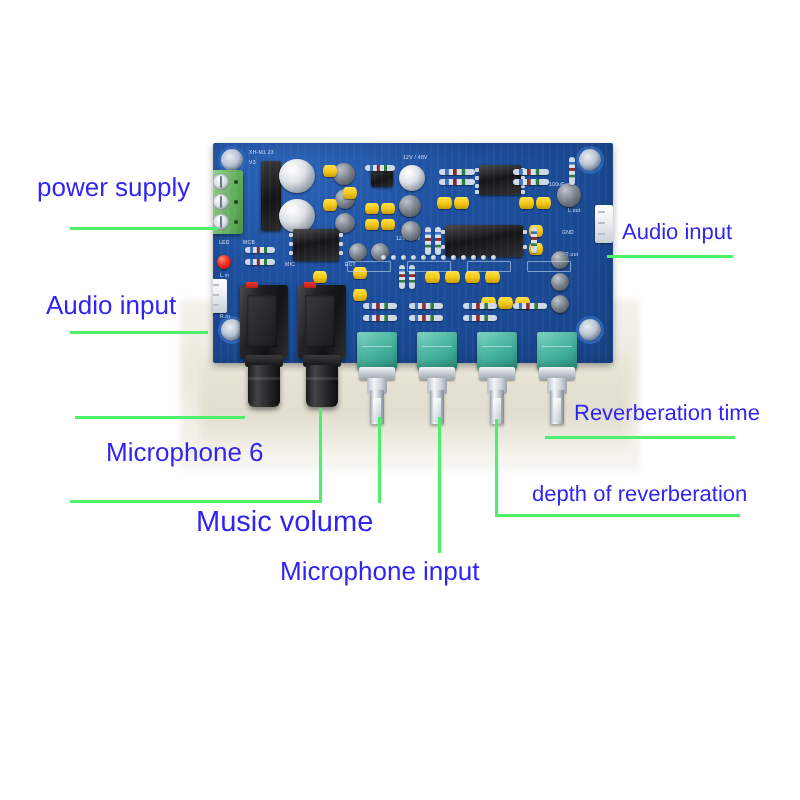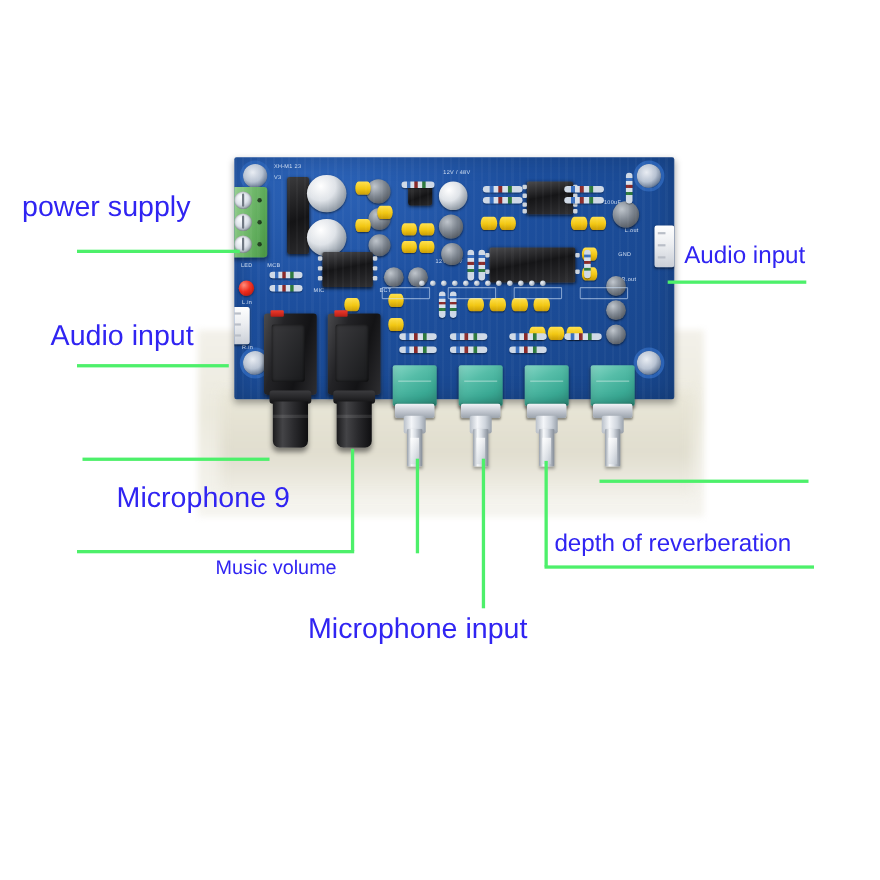--- a/index.html
+++ b/index.html
@@ -407,40 +407,41 @@
     <div class="pot" style="left:537px;top:332px;">
       <div class="can"></div>
       <div class="base"></div>
       <div class="shaftbase"></div>
       <div class="shaft"></div>
       <div class="flat"></div>
     </div>
 
   </div>
 
-  <div class="lbl" style="left:20px;top:172px;font-size:26px;">power supply</div>
+  <div class="lbl" style="left:37px;top:172px;font-size:26px;">power supply</div>
   <div class="leader h" style="left:70px;top:227px;width:148px;"></div>
 
   <div class="lbl" style="left:46px;top:290px;font-size:26px;">Audio input</div>
   <div class="leader h" style="left:70px;top:331px;width:138px;"></div>
 
   <div class="leader h" style="left:75px;top:416px;width:170px;"></div>
 
-  <div class="lbl" style="left:106px;top:437px;font-size:26px;">Microphone 9</div>
+  <div class="lbl" style="left:106px;top:437px;font-size:26px;">Microphone 6</div>
   <div class="leader h" style="left:70px;top:500px;width:252px;"></div>
   <div class="leader v" style="left:319px;top:408px;height:93px;"></div>
 
-  <div class="lbl" style="left:196px;top:506px;font-size:18px;">Music volume</div>
+  <div class="lbl" style="left:196px;top:506px;font-size:29px;">Music volume</div>
   <div class="leader v" style="left:378px;top:417px;height:86px;"></div>
 
   <div class="lbl" style="left:280px;top:556px;font-size:26px;">Microphone input</div>
   <div class="leader v" style="left:438px;top:417px;height:136px;"></div>
 
   <div class="lbl" style="left:622px;top:219px;font-size:22px;">Audio input</div>
   <div class="leader h" style="left:607px;top:255px;width:126px;"></div>
 
+  <div class="lbl" style="left:574px;top:400px;font-size:22px;">Reverberation time</div>
   <div class="leader h" style="left:545px;top:436px;width:190px;"></div>
 
-  <div class="lbl" style="left:504px;top:481px;font-size:22px;">depth of reverberation</div>
+  <div class="lbl" style="left:532px;top:481px;font-size:22px;">depth of reverberation</div>
   <div class="leader h" style="left:495px;top:514px;width:245px;"></div>
   <div class="leader v" style="left:495px;top:419px;height:96px;"></div>
 
 </div>
 
 </body></html>

